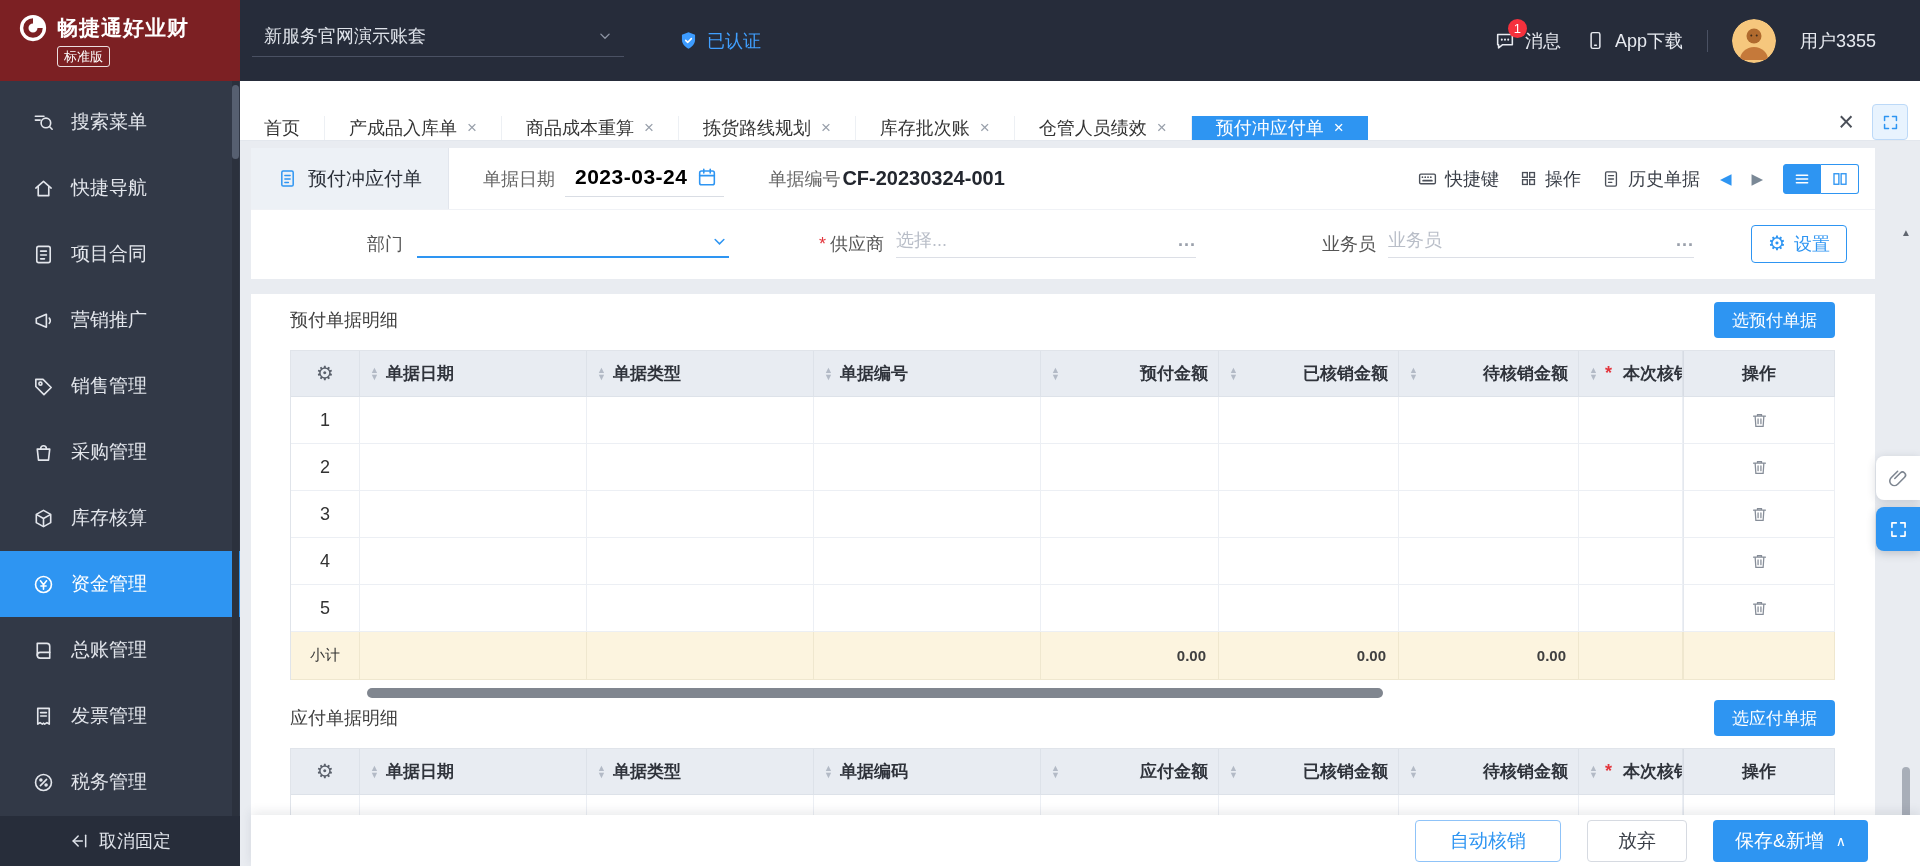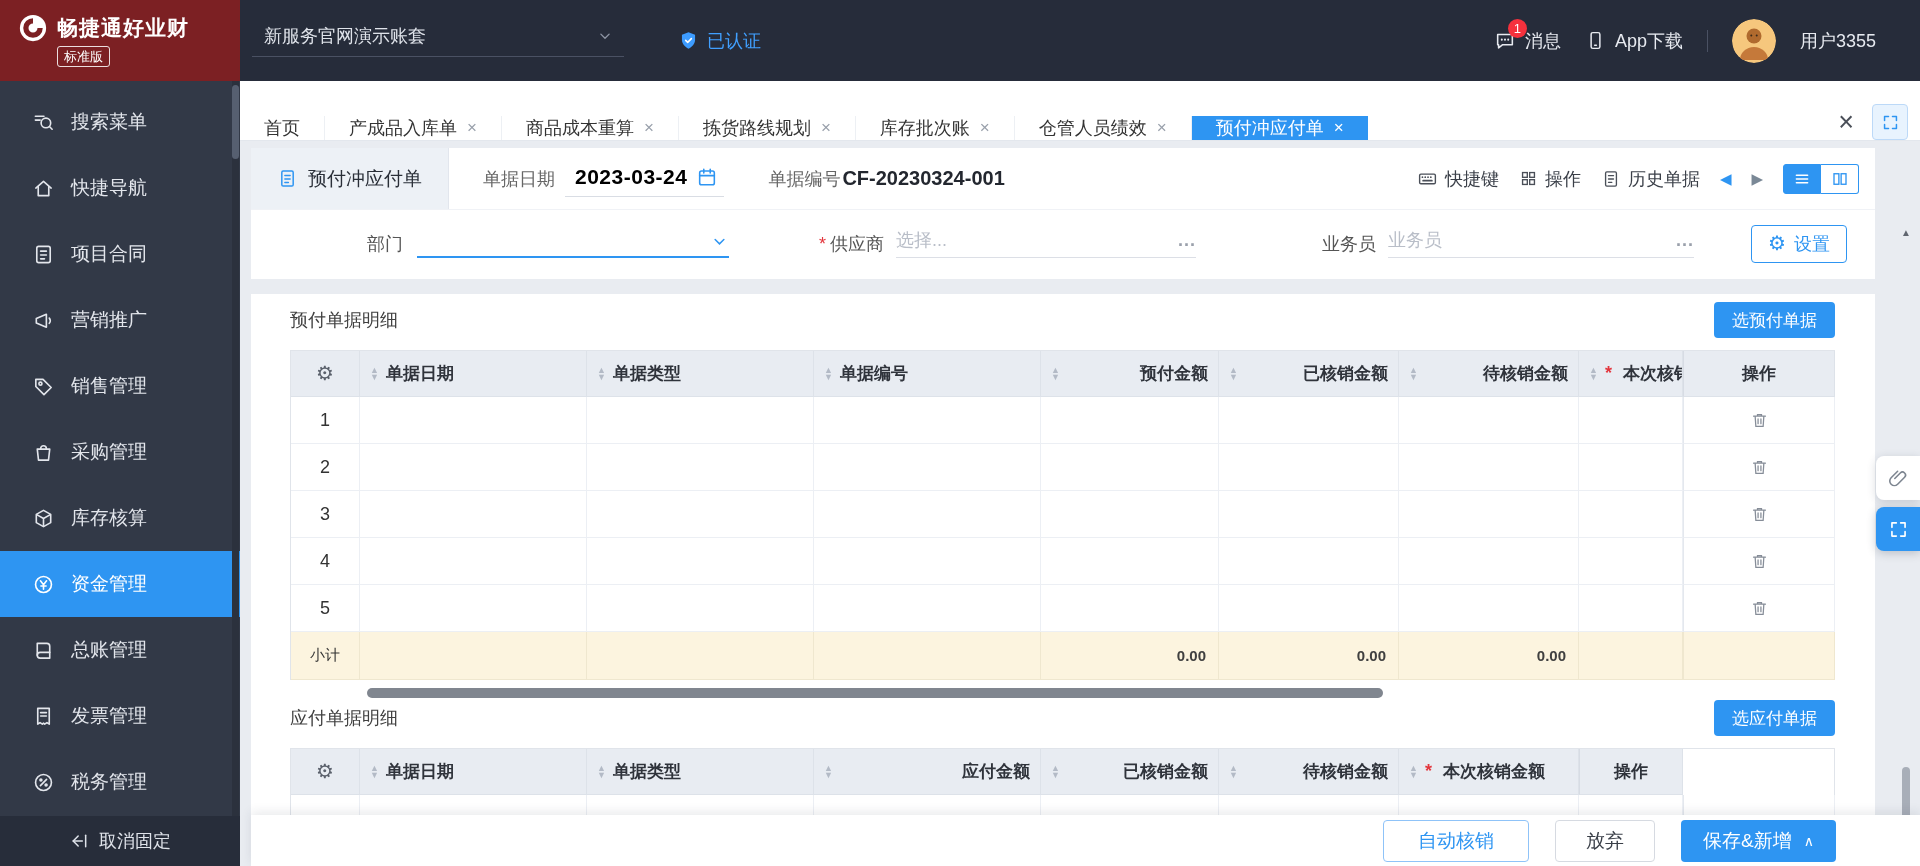--- a/index.html
+++ b/index.html
@@ -108,21 +108,21 @@
   .td.num{justify-content:flex-end;font-weight:bold}
   .rownum{color:#333}
   .trash{color:#868d98;cursor:pointer}
   .subtotal .td{background:#fcf4df;height:48px;font-size:15px;border-color:#efe7cf}
   .subtotal .td.num{color:#404040}
 
   .hscroll{position:relative;height:12px;margin-top:8px}
   .hthumb{position:absolute;left:77px;width:1016px;height:10px;background:#80868f;border-radius:5px;cursor:pointer}
 
   
-  .bottombar{position:absolute;left:11px;right:0;bottom:0;height:51px;background:#fff;box-shadow:0 -3px 10px rgba(40,50,70,.10);display:flex;align-items:center;justify-content:flex-end;gap:26px;padding-right:84px;z-index:6}
+  .bottombar{position:absolute;left:11px;right:0;bottom:0;height:51px;background:#fff;box-shadow:0 -3px 10px rgba(40,50,70,.10);display:flex;align-items:center;justify-content:flex-end;gap:26px;padding-right:52px;z-index:6}
   .btn-outline-blue{height:42px;padding:0 34px;border:1px solid #8fc3f8;color:#2e95f2;background:#fff;border-radius:4px;font-size:19px;cursor:pointer;font-family:inherit}
   .btn-outline{height:42px;padding:0 30px;border:1px solid #d6dae1;color:#3a3f48;background:#fff;border-radius:4px;font-size:19px;cursor:pointer;font-family:inherit}
   .btn-primary{height:42px;padding:0 22px;background:#2e95f2;color:#fff;border:none;border-radius:4px;font-size:19px;cursor:pointer;display:flex;align-items:center;gap:12px;font-family:inherit}
   .btn-primary .caret{font-size:14px}
 
   
   .right-tools{position:absolute;right:0;top:375px;display:flex;flex-direction:column;gap:7px;z-index:7}
   .rt{width:44px;height:44px;border-radius:8px 0 0 8px;display:flex;align-items:center;justify-content:center;cursor:pointer}
   .rt.attach{background:#fff;color:#7d8590;box-shadow:0 2px 10px rgba(40,50,70,.18)}
   .rt.expand{background:#2e95f2;color:#fff;box-shadow:0 2px 10px rgba(40,50,70,.25)}
@@ -629,20 +629,24 @@
             <div class="th center">
                 <span class="gear-glyph gear-head"></span>
               </div>
             <div class="th">
                 <span class="sort"></span>
                 <span>单据日期</span>
               </div>
             <div class="th">
                 <span class="sort"></span>
                 <span>单据类型</span>
+              </div>
+            <div class="th">
+                <span class="sort"></span>
+                <span>单据编码</span>
               </div>
             <div class="th numh">
                 <span class="sort"></span>
                 <span>应付金额</span>
               </div>
             <div class="th numh">
                 <span class="sort"></span>
                 <span>已核销金额</span>
               </div>
             <div class="th numh">

